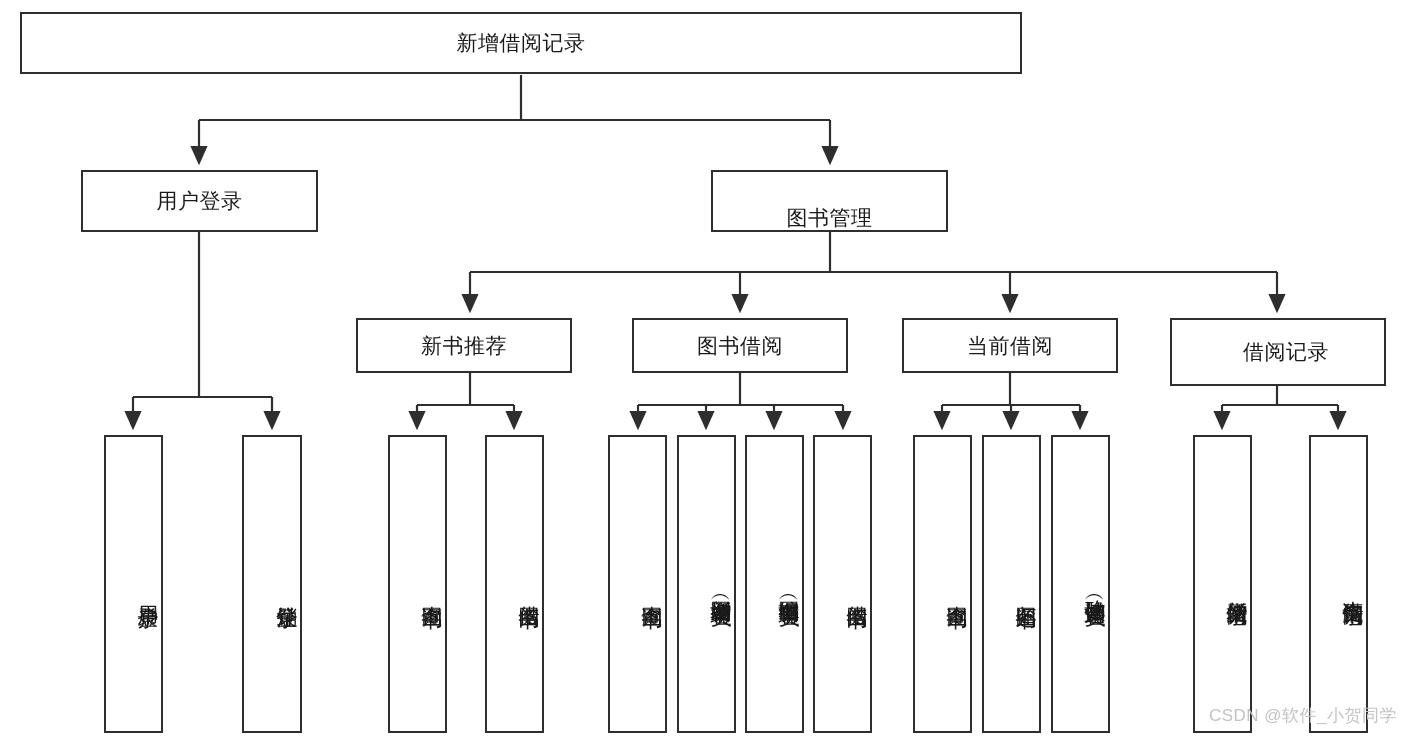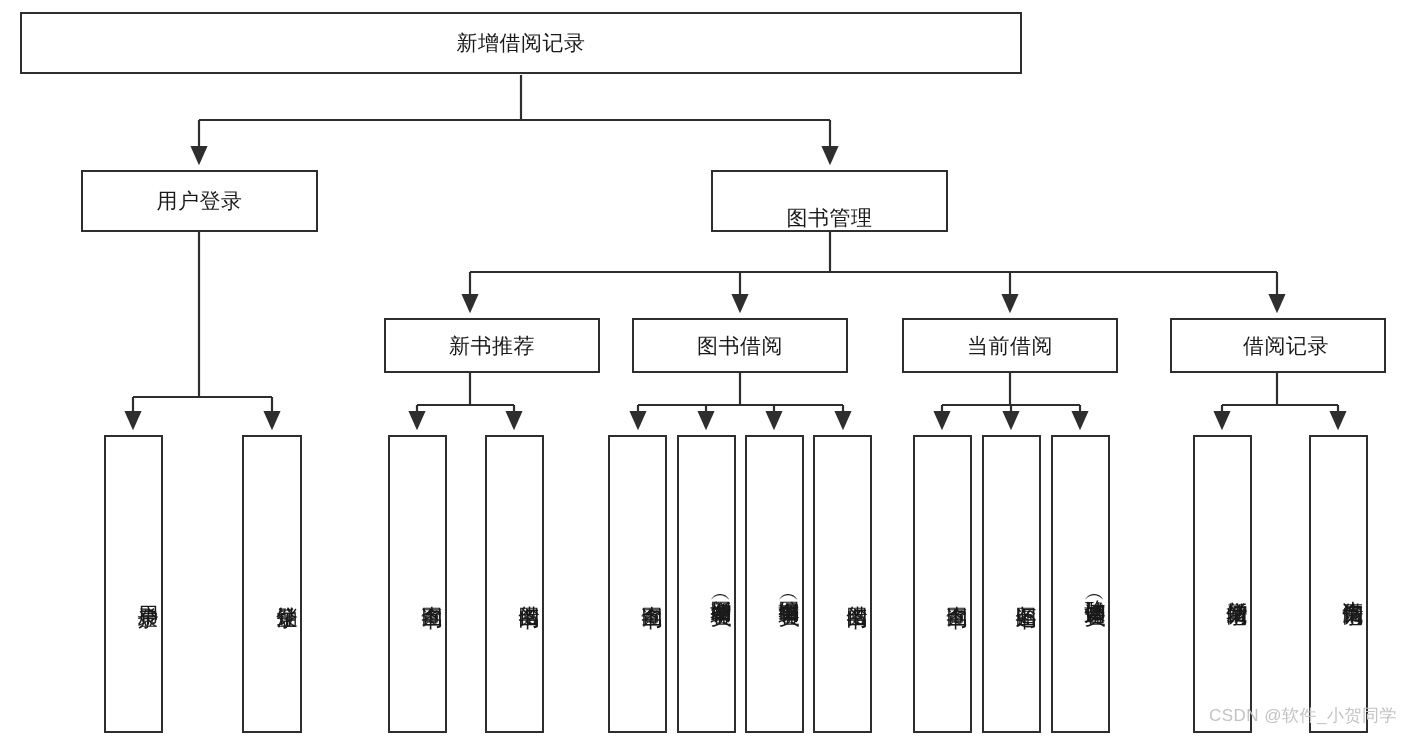--- a/index.html
+++ b/index.html
@@ -140,33 +140,33 @@
   </div>
 
   <div class="node node-h" style="left:81px; top:170px; width:237px; height:62px;">
     <span class="label">用户登录</span>
   </div>
 
   <div class="node node-h" style="left:711px; top:170px; width:237px; height:62px;align-items:flex-end;">
     <span class="label">图书管理</span>
   </div>
 
-  <div class="node node-h" style="left:384px; top:318px; width:216px; height:55px;">
+  <div class="node node-h" style="left:356px; top:318px; width:216px; height:55px;">
     <span class="label">新书推荐</span>
   </div>
 
   <div class="node node-h" style="left:632px; top:318px; width:216px; height:55px;">
     <span class="label">图书借阅</span>
   </div>
 
   <div class="node node-h" style="left:902px; top:318px; width:216px; height:55px;">
     <span class="label">当前借阅</span>
   </div>
 
-  <div class="node node-h" style="left:1170px; top:318px; width:216px; height:55px;padding-left:16px;">
+  <div class="node node-h" style="left:1170px; top:318px; width:216px; height:68px;padding-left:16px;">
     <span class="label">借阅记录</span>
   </div>
 
   <div class="node node-v" style="left:104px; top:435px; width:59px; height:298px;">
     <span class="label">用户登录</span>
   </div>
 
   <div class="node node-v" style="left:242px; top:435px; width:60px; height:298px;">
     <span class="label">注销登录</span>
   </div>

